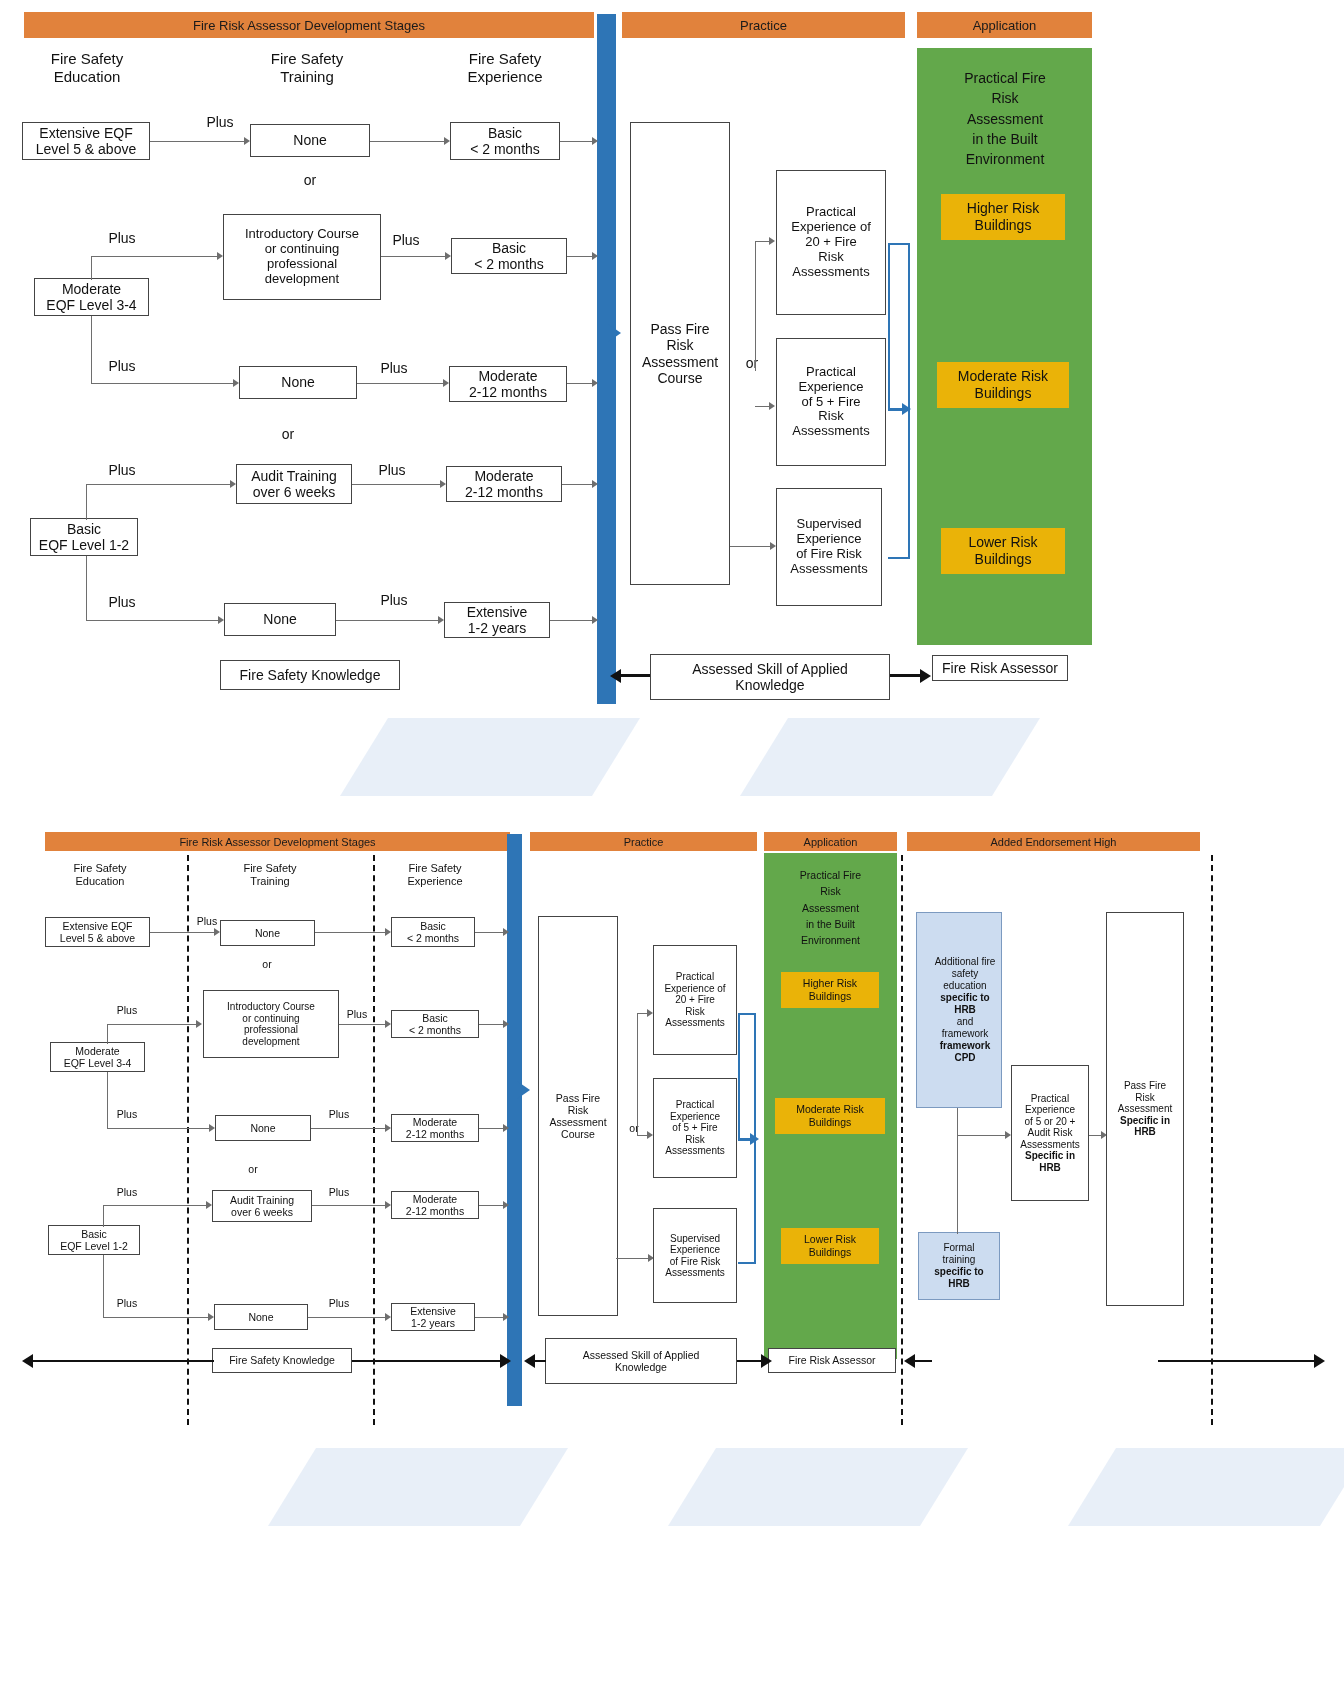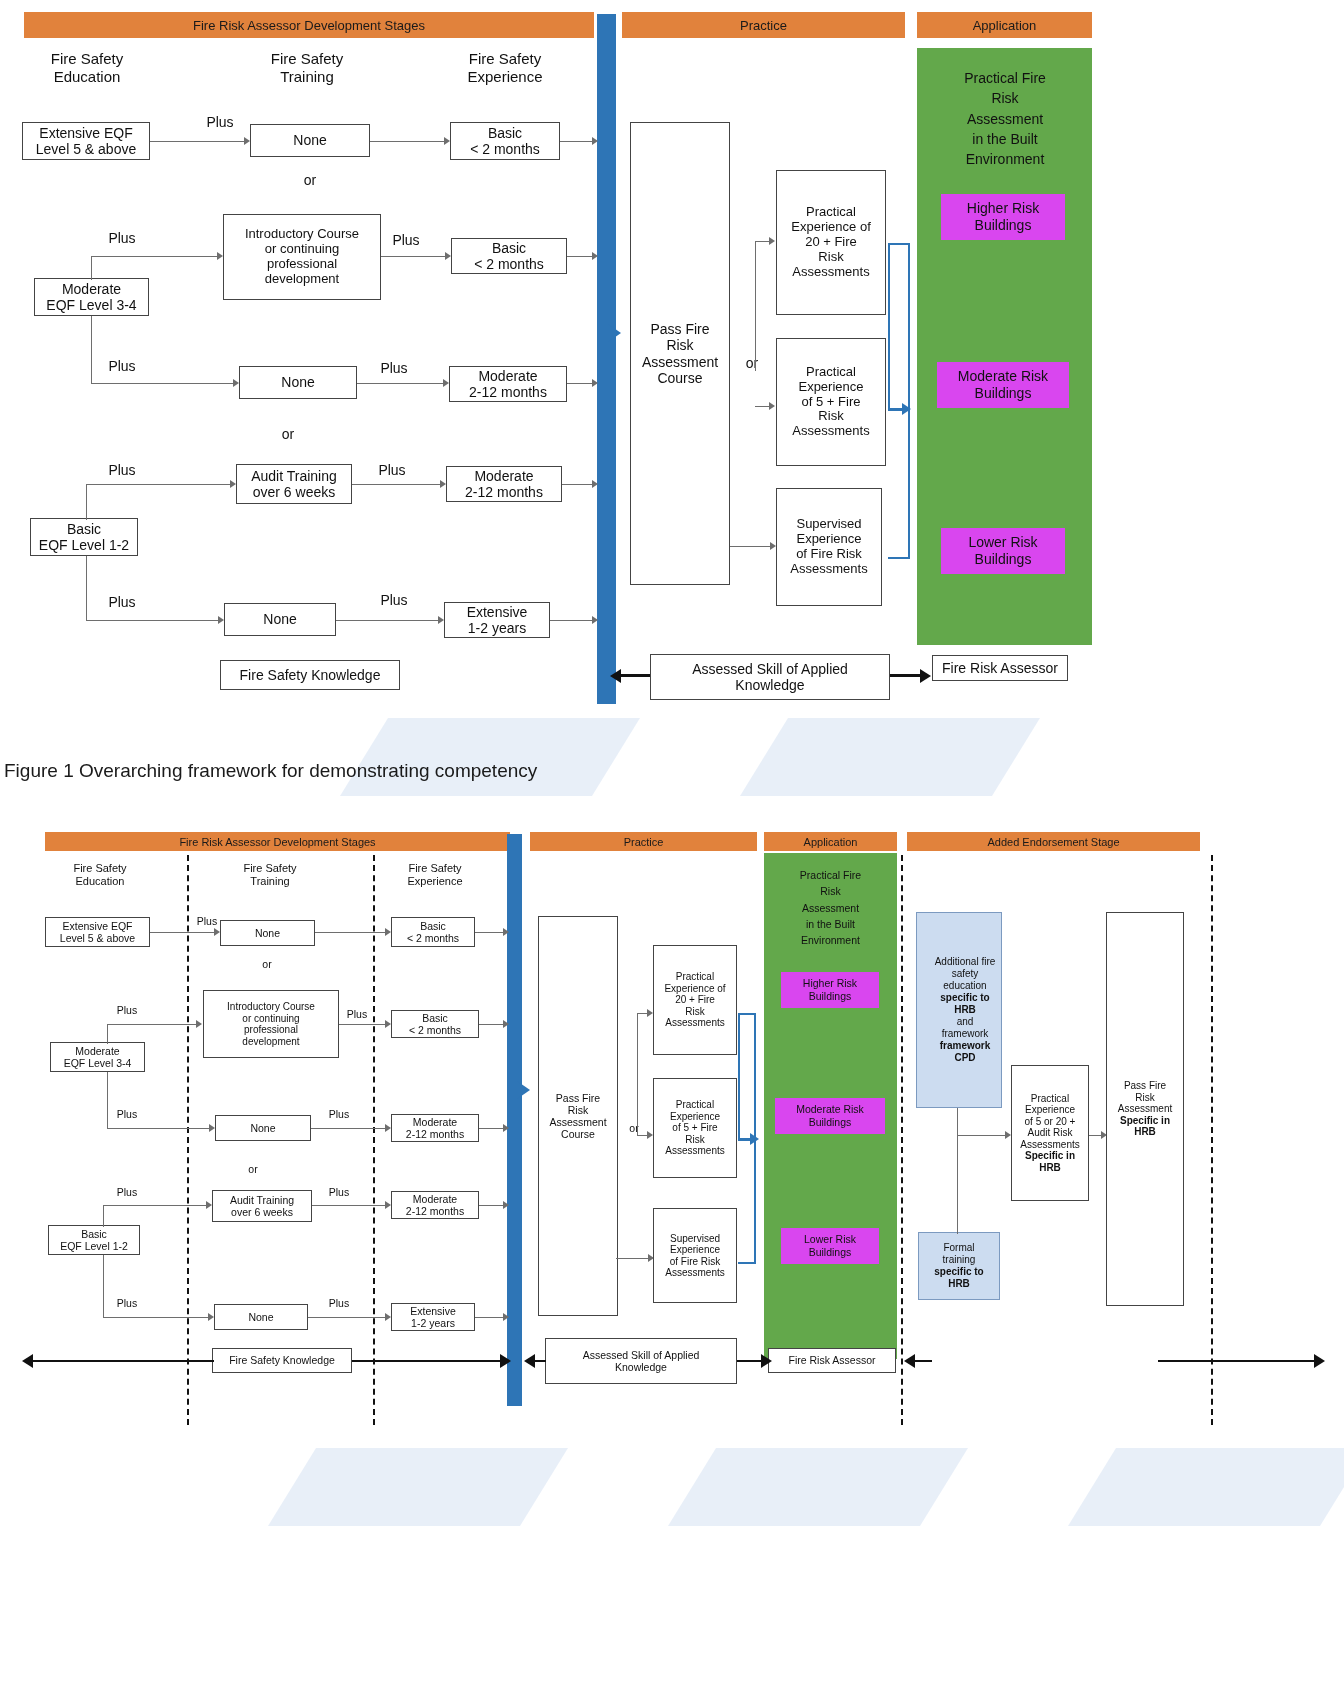--- a/index.html
+++ b/index.html
@@ -18,21 +18,21 @@
     display:flex;align-items:center;justify-content:center;
     font-size:13px;box-sizing:border-box;
   }
   .lbl{position:absolute;text-align:center;line-height:1.2;}
   .ln{position:absolute;background:#6e6e6e;}
   .lnk{position:absolute;background:#111;}
   .blue{position:absolute;background:#2E75B6;}
   .blueline{position:absolute;background:#2E75B6;}
   .green{position:absolute;background:#63A84B;}
   .gtag{
-    position:absolute;background:#d946ef;display:flex;align-items:center;
+    position:absolute;background:#eab308;display:flex;align-items:center;
     justify-content:center;text-align:center;line-height:1.25;box-sizing:border-box;
   }
   .dash{position:absolute;border-left:2px dashed #111;}
   .caption{position:absolute;font-size:19px;color:#1a1a1a;}
   .wm{position:absolute;background:#E4ECF7;opacity:.85;}
   .blu-box{
     position:absolute;border:1px solid #7C9AC0;background:#CCDCF0;
     display:flex;align-items:center;justify-content:center;text-align:center;
     line-height:1.2;box-sizing:border-box;
   }
@@ -324,38 +324,35 @@
     </div>
   </div>
   <div class="lnk" style="left:618px;top:674px;width:32px;height:3px;"></div>
   <div class="ar-lk" style="left:610px;top:669px;"></div>
   <div class="lnk" style="left:890px;top:674px;width:32px;height:3px;"></div>
   <div class="ar-rk" style="left:920px;top:669px;"></div>
   <div class="box" style="left:932px;top:655px;width:136px;height:26px;font-size:14px;">
     <span>Fire Risk Assessor</span>
   </div>
 
-  <div class="caption" style="left:4px;top:760px;">
-    <span>Figure 1 Overarching framework for demonstrating competency</span>
-  </div>
 </div>
 
 <div class="fig" style="left:0;top:820px;width:1344px;height:760px;">
 
   <div class="hdr" style="left:45px;top:12px;width:465px;height:19px;font-size:11px;">
     <span>Fire Risk Assessor Development Stages</span>
   </div>
   <div class="hdr" style="left:530px;top:12px;width:227px;height:19px;font-size:11px;">
     <span>Practice</span>
   </div>
   <div class="hdr" style="left:764px;top:12px;width:133px;height:19px;font-size:11px;">
     <span>Application</span>
   </div>
   <div class="hdr" style="left:907px;top:12px;width:293px;height:19px;font-size:11px;">
-    <span>Added Endorsement Stage</span>
+    <span>Added Endorsement High</span>
   </div>
 
   <div class="dash" style="left:187px;top:35px;height:570px;"></div>
   <div class="dash" style="left:373px;top:35px;height:570px;"></div>
   <div class="dash" style="left:901px;top:35px;height:570px;"></div>
   <div class="dash" style="left:1211px;top:35px;height:570px;"></div>
 
   <div class="lbl" style="left:45px;top:42px;width:110px;font-size:11px;">
     <div>Fire Safety</div>
     <div>Education</div>

